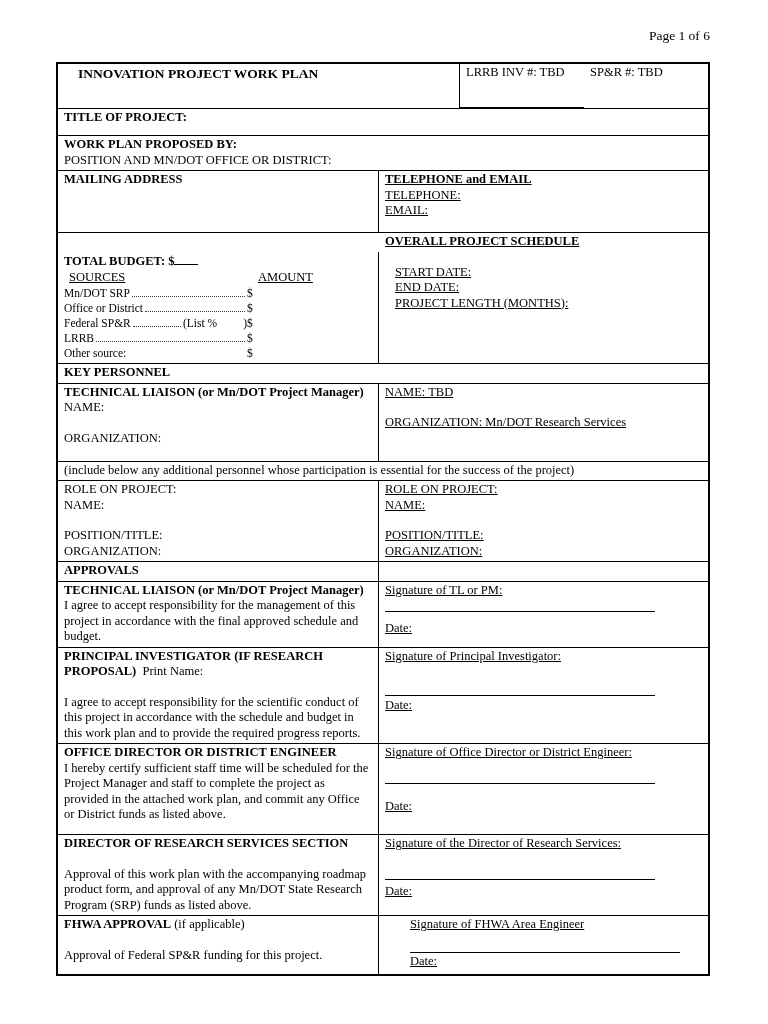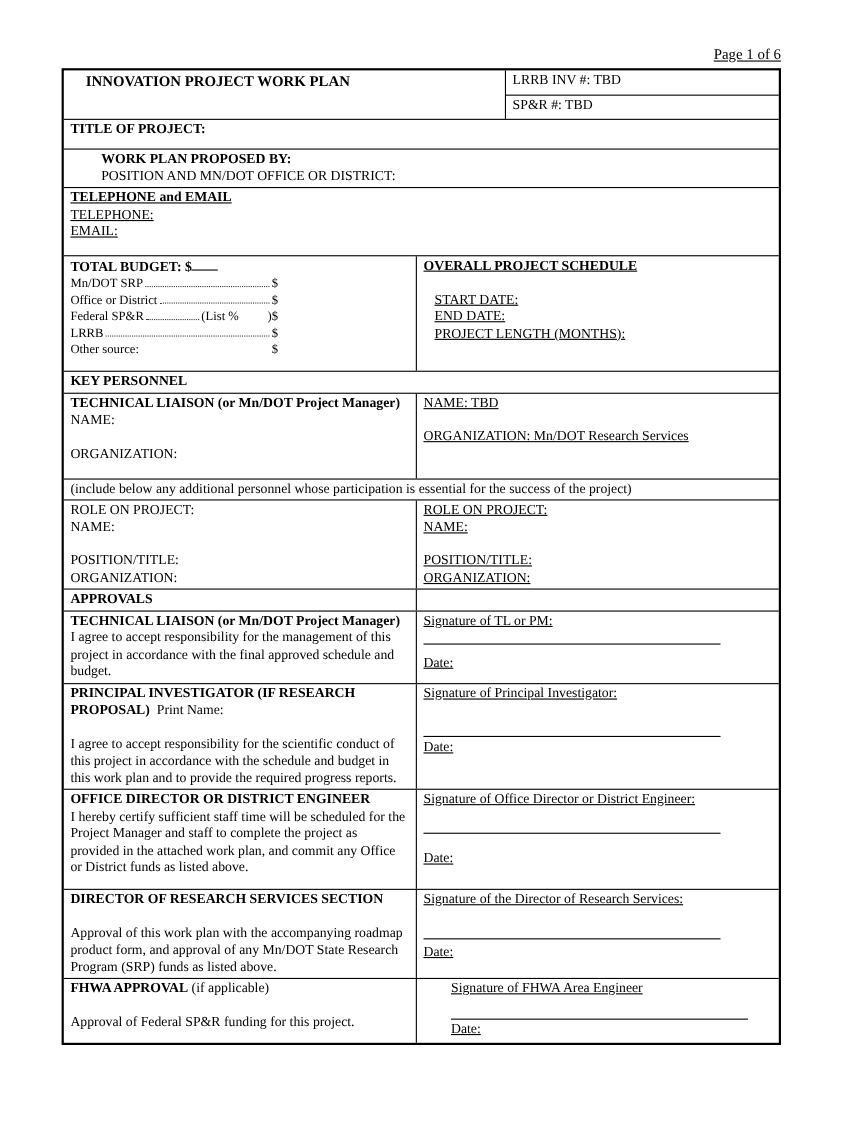--- a/index.html
+++ b/index.html
@@ -1,42 +1,42 @@
 <!DOCTYPE html>
 <html><head>
 <meta charset="utf-8">
 <style>
   html,body{margin:0;padding:0;background:#ffffff;}
   .sheet{
     position:relative;width:768px;height:1024px;background:#ffffff;
     font-family:"Liberation Serif","DejaVu Serif",serif;color:#000;
     font-size:12.5px;line-height:1.24;overflow:hidden;
   }
-  .page-label{position:absolute;top:42px;right:58px;font-size:13.5px;text-decoration:underline;}
+  .page-label{position:absolute;top:28px;right:58px;font-size:13.5px;}
   .form-table{
     position:absolute;left:56px;top:62px;width:654px;
     border:2px solid #000;box-sizing:border-box;background:#fff;
   }
   .row{display:flex;border-bottom:1.5px solid #000;box-sizing:border-box;}
   .row:last-child{border-bottom:none;gap:25px;}
   .cell{box-sizing:border-box;padding:1px 6px 2px 6px;}
   .cell.left{width:321px;border-right:1.5px solid #000;flex:none;}
   .cell.rightc{flex:1;text-decoration:underline;}
   .cell.full{width:100%;}
   .b{font-weight:bold;}
   .u{text-decoration:underline;}
   .fs-title{font-size:13.5px;}
   .sp{height:15px;}
   
   .hdr-title-cell{width:402px;border-right:1.5px solid #000;flex:none;box-sizing:border-box;padding:2px 20px;}
-  .hdr-right{flex:1;display:flex;flex-direction:column;}
+  .hdr-right{flex:1;display:flex;flex-direction:row;}
   .hdr-sub{padding:1px 6px 2px 6px;border-bottom:1.5px solid #000;flex:1;}
   .hdr-sub.last{border-bottom:none;}
   
-  .budget-cell{font-size:11.5px;line-height:15px;}
+  .budget-cell{font-size:11.5px;line-height:15px;margin-top:19px;}
   .budget-title{font-size:12.5px;font-weight:bold;margin-bottom:1px;}
   .blank-short{display:inline-block;width:24px;border-bottom:1.5px solid #000;height:11px;vertical-align:baseline;}
   .budget-head{position:relative;font-size:12.5px;margin-bottom:1px;}
   .budget-head .src-h{margin-left:5px;}
   .budget-head .amt-h{position:absolute;left:194px;top:0;}
   .budget-line{display:flex;align-items:baseline;}
   .lead-zone{width:183px;display:flex;align-items:baseline;flex:none;}
   .leader{flex:1;border-bottom:1.5px dotted #3a3a3a;margin:0 2px 3px 2px;min-width:6px;}
   .gap{width:26px;flex:none;}
   
@@ -45,21 +45,21 @@
   .sig-line{width:270px;border-bottom:1.5px solid #000;}
   .short-line{display:inline-block;width:42px;border-bottom:1.5px solid #000;height:11px;}
   .sig0 .sig-line{margin-top:13px}.sig0 .date-l{margin-top:9px}
   .sig1 .sig-line{margin-top:31px}.sig1 .date-l{margin-top:2px}
   .sig2 .sig-line{margin-top:22px}.sig2 .date-l{margin-top:15px}
   .sig3 .sig-line{margin-top:27px}.sig3 .date-l{margin-top:4px}
   .sig4 .sig-line{margin-top:19px}.sig4 .date-l{margin-top:1px}
   
   .r-hdr{min-height:45px;}
   .r-title{min-height:27px;}
-  .r-proposed{min-height:33px;padding-left:28px;}
+  .r-proposed{min-height:33px;}
   .r-mailing{min-height:62px;}
   .r-budget{min-height:105px;}
   .r-kp{min-height:15px;}
   .r-tech{min-height:78px;}
   .r-note{min-height:16px;}
   .r-role{min-height:77px;}
   .r-approvals{min-height:17px;}
   .r-tl{min-height:62px;}
   .r-pi{min-height:85px;}
   .r-od{min-height:91px;}
@@ -92,30 +92,37 @@
     </div>
 
     <div class="row r-proposed">
       <div class="cell full">
         <div class="b">WORK PLAN PROPOSED BY:</div>
         <div>POSITION AND MN/DOT OFFICE OR DISTRICT:</div>
       </div>
     </div>
 
     <div class="row r-mailing">
+      <div class="cell left">
+        <span class="b">MAILING ADDRESS</span>
+      </div>
       <div class="cell rightc">
         <div class="b">TELEPHONE and EMAIL</div>
         <div>TELEPHONE:</div>
         <div>EMAIL:</div>
       </div>
     </div>
 
     <div class="row r-budget">
       <div class="cell left budget-cell">
         <div class="budget-title"><span>TOTAL BUDGET: $</span><span class="blank-short"></span></div>
+        <div class="budget-head">
+          <span class="src-h u">SOURCES</span>
+          <span class="amt-h u">AMOUNT</span>
+        </div>
         <div class="budget-line">
           <span class="lead-zone">
               <span>Mn/DOT SRP</span>
               <span class="leader"></span>
             </span>
           <span>$</span>
         </div>
         <div class="budget-line">
           <span class="lead-zone">
               <span>Office or District</span>

